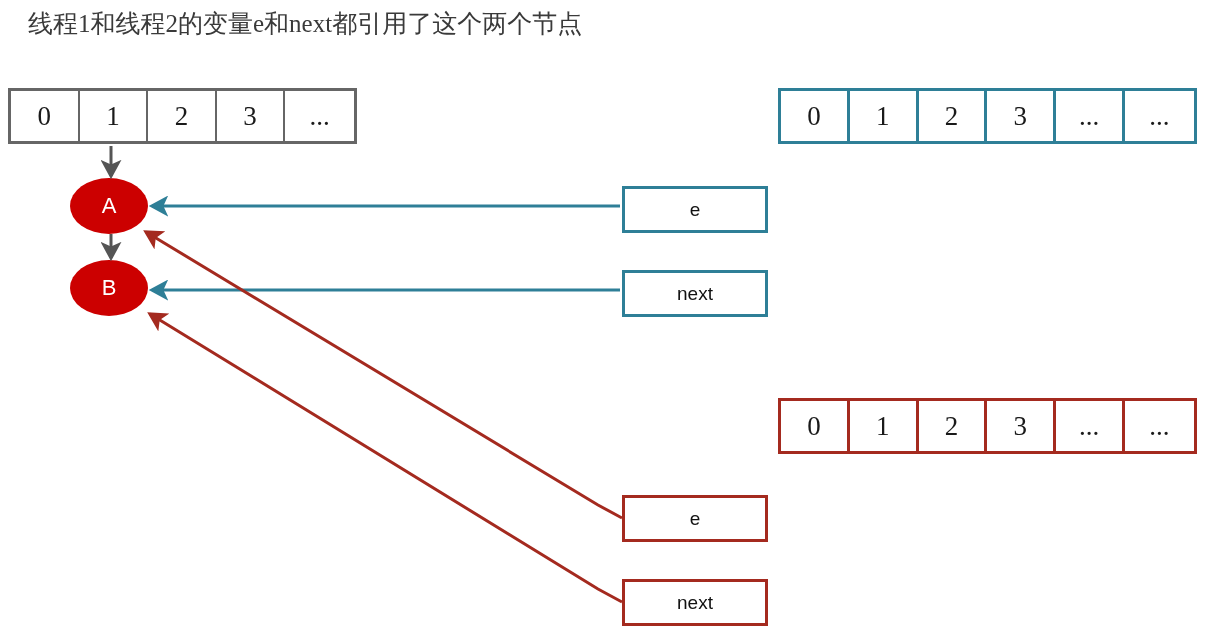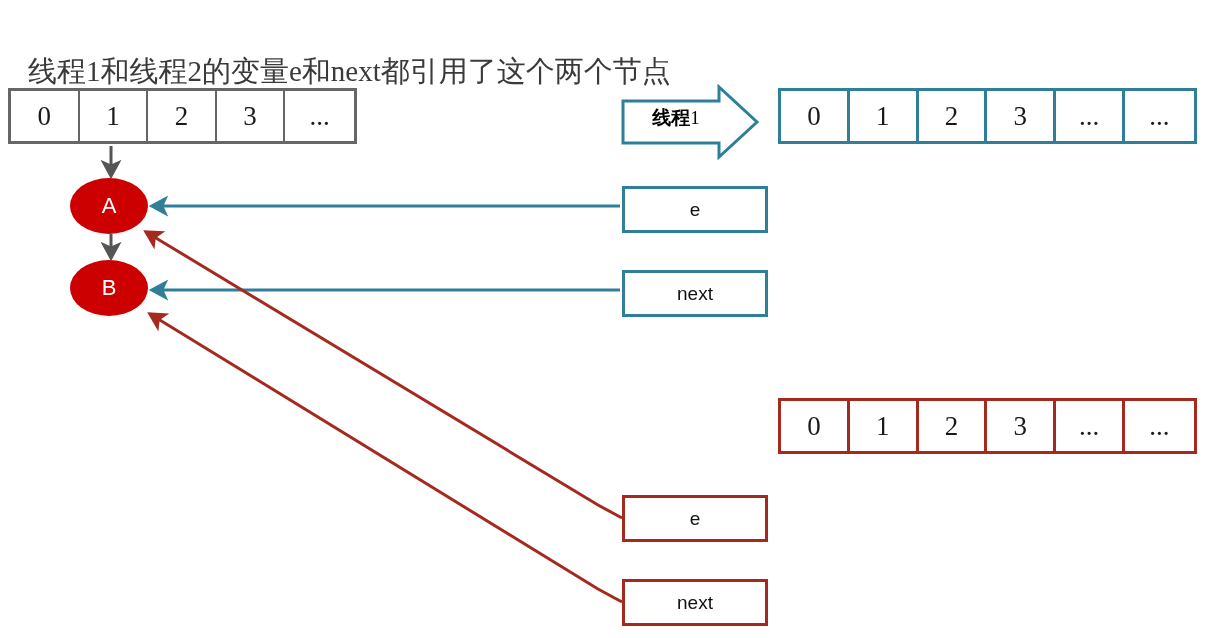--- a/index.html
+++ b/index.html
@@ -19,25 +19,24 @@
     background: #ffffff;
     overflow: hidden;
   }
 
   
   #title {
     position: absolute;
     left: 28px;
     top: 8px;
     font-family: "Liberation Serif", "DejaVu Serif", serif;
-    font-size: 29px;
+    font-size: 25px;
     line-height: 32px;
     color: #3a3a3a;
     white-space: nowrap;
-    margin-top: 47px;
   }
 
   
   .array {
     position: absolute;
     display: flex;
     box-sizing: border-box;
     background: #ffffff;
   }
   .array .cell {
@@ -185,28 +184,20 @@
     <div class="cell">0</div>
     <div class="cell">1</div>
     <div class="cell">2</div>
     <div class="cell">3</div>
     <div class="cell">...</div>
   </div>
 
   <div class="node" id="node-a">A</div>
   <div class="node" id="node-b">B</div>
 
-  <div class="blockarrow" id="blockarrow-t1">
-    <svg width="140" height="76" viewBox="0 0 140 76" xmlns="http://www.w3.org/2000/svg">
-      <polygon points="3,17 99,17 99,3 137,38 99,73 99,59 3,59" fill="#ffffff" stroke="#2e7f97" stroke-width="3" stroke-linejoin="miter"></polygon>
-    </svg>
-    <div class="ba-label">
-      <b>线程</b><i>1</i>
-    </div>
-  </div>
 
   <div class="array" id="array-t1">
     <div class="cell">0</div>
     <div class="cell">1</div>
     <div class="cell">2</div>
     <div class="cell">3</div>
     <div class="cell">...</div>
     <div class="cell">...</div>
   </div>
 

